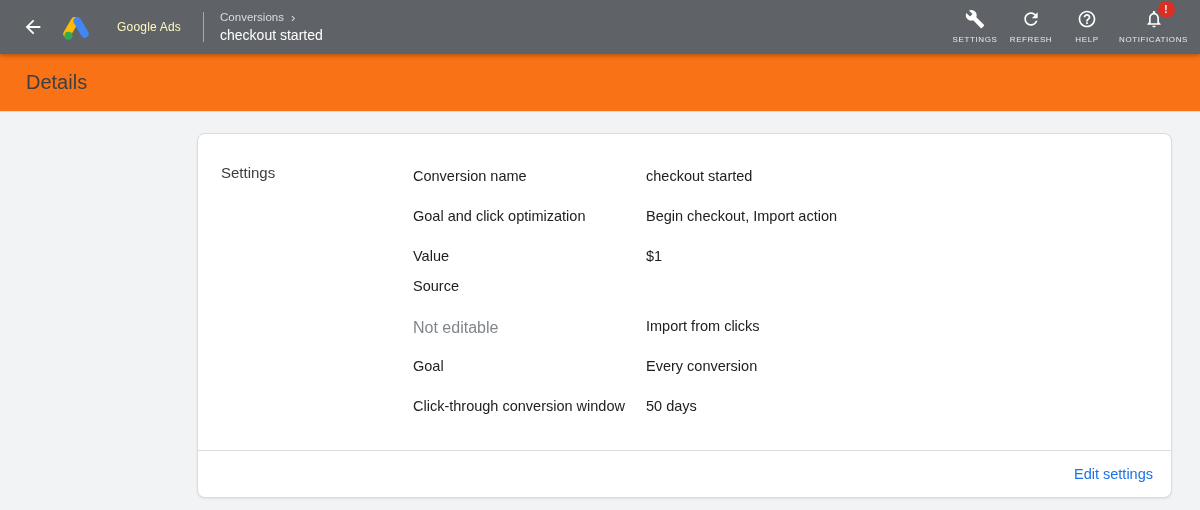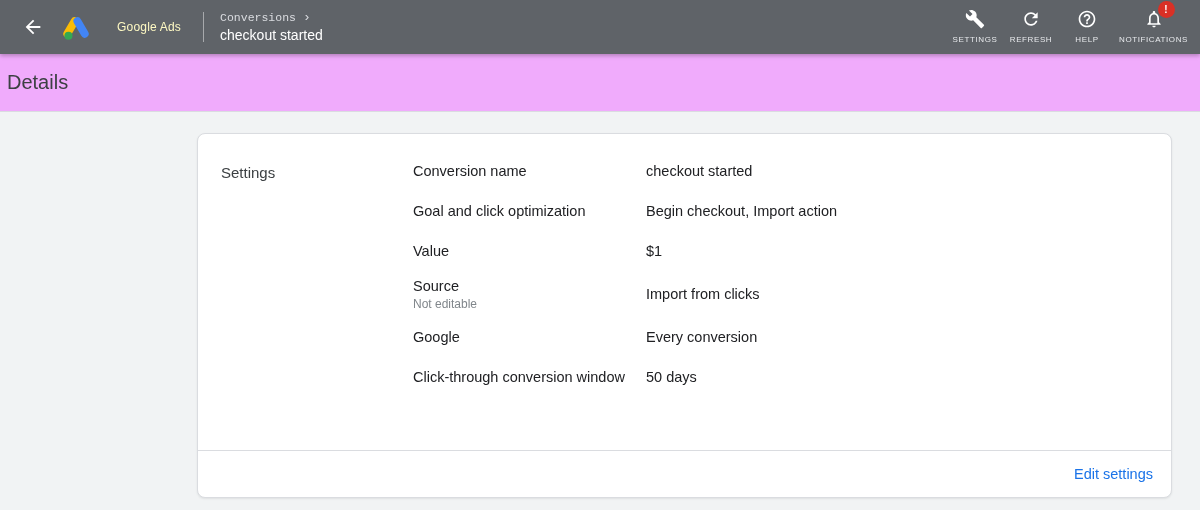--- a/index.html
+++ b/index.html
@@ -40,24 +40,23 @@
     white-space: nowrap;
   }
   .topbar-divider {
     width: 1px; height: 30px;
     background: rgba(255,255,255,0.45);
     margin: 0 16px 0 22px;
     flex: 0 0 auto;
   }
   .breadcrumb-block { display: flex; flex-direction: column; justify-content: center; }
   .breadcrumb-top {
-    display: flex; align-items: center;
+    display: flex; align-items: flex-start;
     color: #dadce0; font-size: 11.5px;
     cursor: pointer;
-    font-family: Liberation Mono, monospace;
   }
   .breadcrumb-chevron {
     margin-left: 7px;
     font-size: 13px;
     color: #dadce0;
     line-height: 1;
   }
   .breadcrumb-current {
     color: #ffffff; font-size: 14px; font-weight: 500;
     margin-top: 3px;
@@ -93,23 +92,23 @@
     border-radius: 50%;
     color: #ffffff;
     font-size: 10px; font-weight: bold;
     display: flex; align-items: center; justify-content: center;
     line-height: 1;
   }
 
   
   .titlebar {
     height: 58px;
-    background: #f0abfc;
+    background: #f97316;
     display: flex; align-items: center;
-    padding-left: 7px;
+    padding-left: 26px;
     border-bottom: 1px solid #dadce0;
   }
   .page-title {
     font-size: 20px;
     color: #3c4043;
   }
 
   
   .content { padding-top: 21px; }
   .card {
@@ -131,35 +130,36 @@
     flex: 0 0 auto;
     padding: 18px 0 0 23px;
   }
   .section-label {
     font-size: 15px;
     color: #3c4043;
   }
   .fields-col { flex: 1; padding-right: 24px; }
   .field-row {
     display: flex;
-    align-items: center;
+    align-items: flex-end;
     min-height: 40px;
     padding-top: 10px;
   }
   .field-label-wrap { width: 233px; flex: 0 0 auto; }
   .field-label {
     font-size: 14.5px;
     color: #202124;
     line-height: 20px;
   }
   .field-sublabel {
-    font-size: 12px;
+    font-size: 16px;
     color: #80868b;
     line-height: 16px;
     display: block;
+    margin-top: 24px;
   }
   .field-sublabel:empty { display: none; }
   .field-value {
     font-size: 14.5px;
     color: #202124;
     line-height: 20px;
   }
   .card-footer {
     border-top: 1px solid #dadce0;
     height: 47px;
@@ -292,21 +292,21 @@
         <div class="field-row">
           <div class="field-label-wrap">
             <span class="field-label">Source</span>
             <span class="field-sublabel">Not editable</span>
           </div>
           <span class="field-value">Import from clicks</span>
         </div>
 
         <div class="field-row">
           <div class="field-label-wrap">
-            <span class="field-label">Google</span>
+            <span class="field-label">Goal</span>
           </div>
           <span class="field-value">Every conversion</span>
         </div>
 
         <div class="field-row">
           <div class="field-label-wrap">
             <span class="field-label">Click-through conversion window</span>
           </div>
           <span class="field-value">50 days</span>
         </div>

